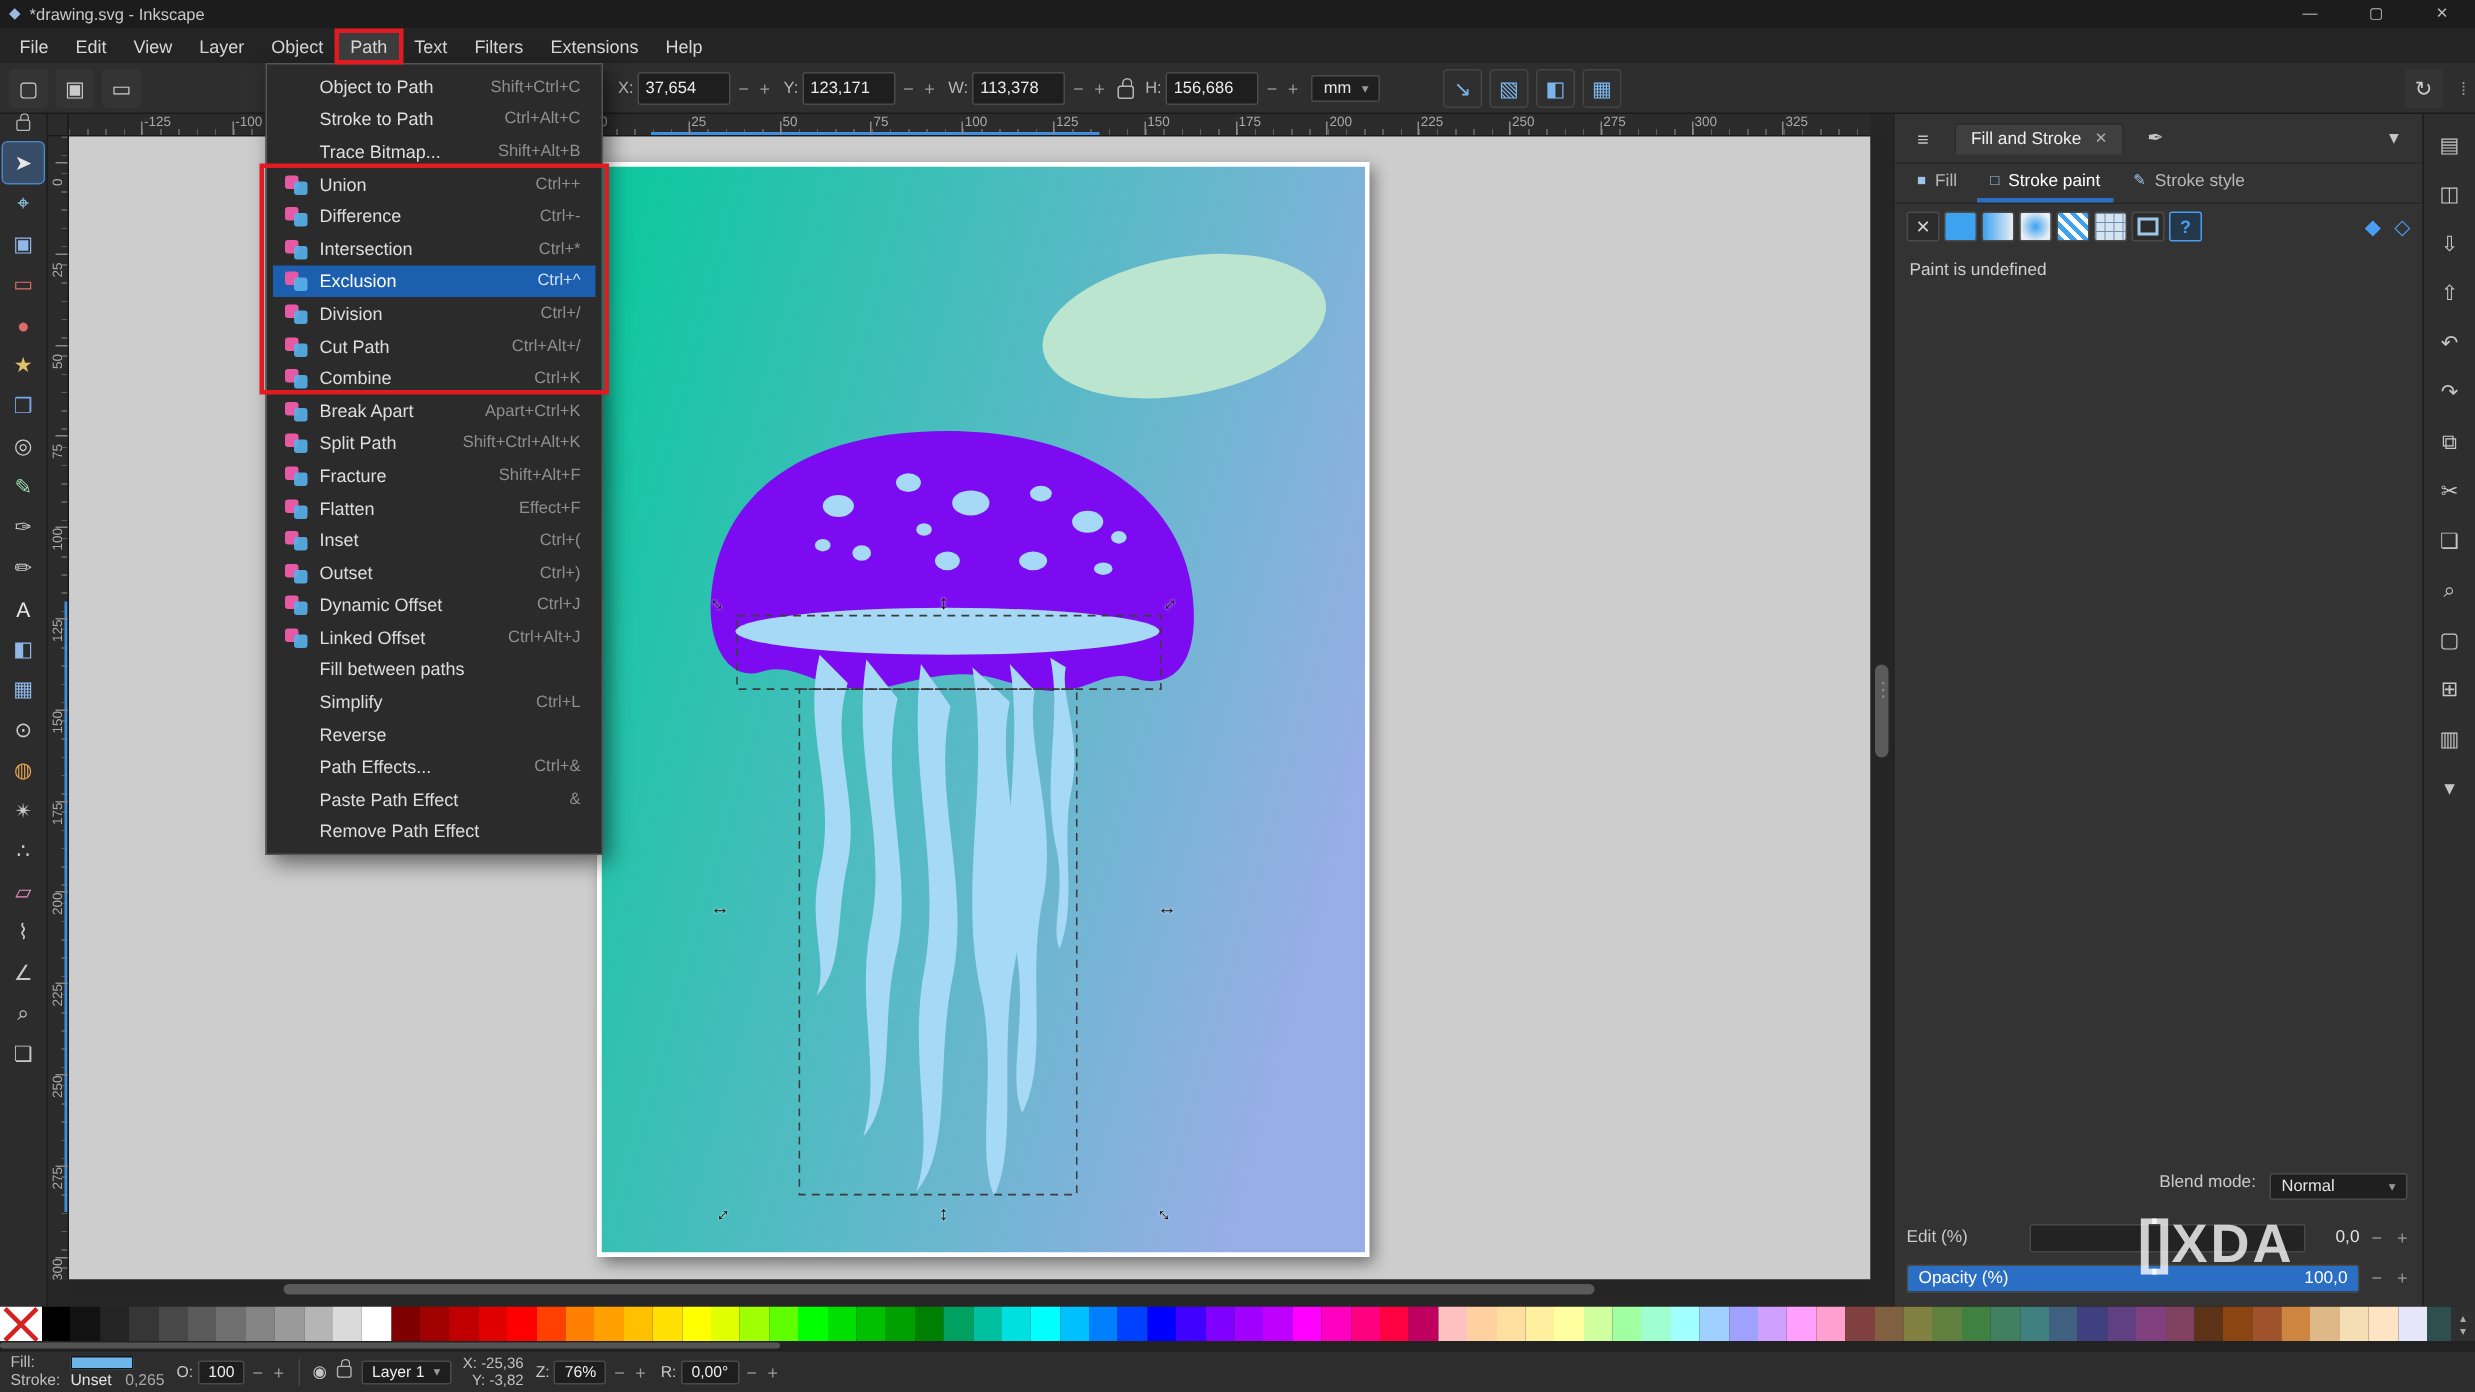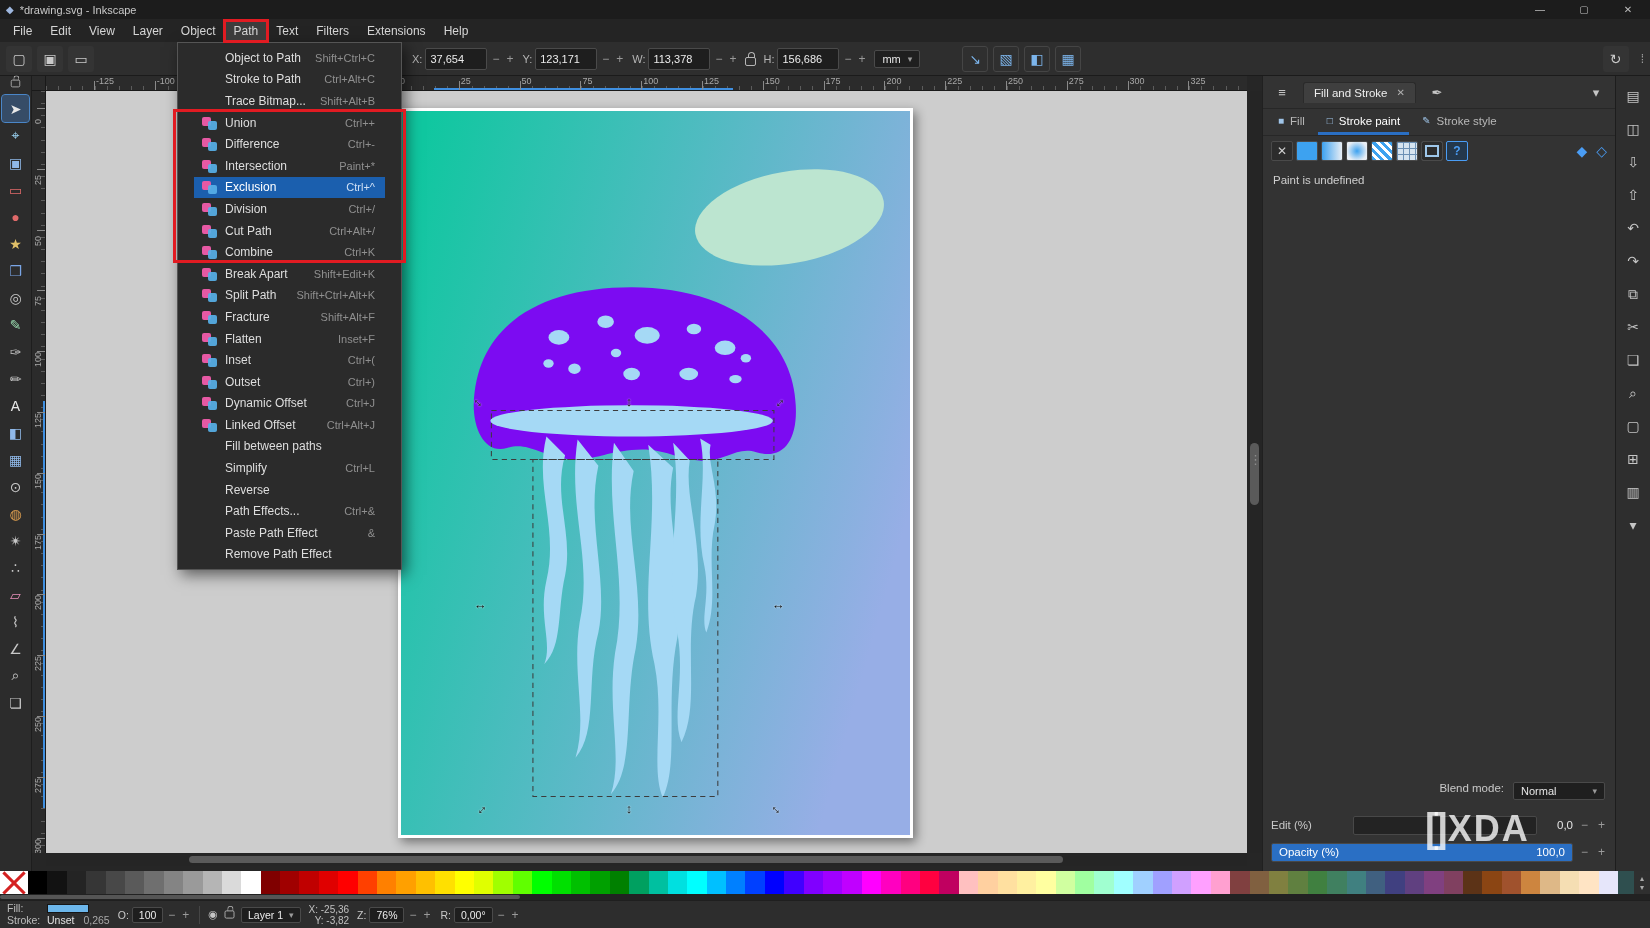--- a/index.html
+++ b/index.html
@@ -103,21 +103,21 @@
   .sl-fill{position:absolute;left:0;top:0;bottom:0;background:var(--accent);display:block}
   .in-label{position:absolute;left:7px;top:2px;color:#fff;z-index:2}
   .in-value{position:absolute;right:7px;top:2px;color:#fff;z-index:2}
   .sl-value{width:30px;text-align:right;color:#e3e3e3}
 
   
   #commands{position:absolute;left:1615px;top:76px;width:35px;height:795px;background:#2e2e2e;border-left:1px solid #1d1d1d;display:flex;flex-direction:column;align-items:center;gap:9px;padding-top:8px}
   .cmd{width:24px;height:24px;display:flex;align-items:center;justify-content:center;color:#c5c5c5;font-size:14px}
 
   
-  #path-menu{position:absolute;left:177px;top:42px;width:225px;background:#2b2b2b;border:1px solid #555;box-shadow:4px 5px 14px rgba(0,0,0,.55);padding:4px 16px;z-index:50}
+  #path-menu{position:absolute;left:177px;top:42px;width:225px;background:#2b2b2b;border:1px solid #555;box-shadow:4px 5px 14px rgba(0,0,0,.55);padding:4px 4px;z-index:50}
   .pm-item{height:21.6px;display:flex;align-items:center;gap:8px;padding:0 10px 0 8px;font-size:12px;color:#dedede}
   .pm-item.selected{background:var(--menu-highlight);color:#fff}
   .pm-label{white-space:nowrap}
   .sc{margin-left:auto;color:#8f8f8f;font-size:11px;white-space:nowrap}
   .pm-item.selected .sc{color:#cfe0f5}
   .pm-spacer,.op-icon{width:15px;height:14px;flex:0 0 auto;position:relative}
   .op-icon::before{content:"";position:absolute;left:0;top:1px;width:9px;height:9px;background:#e659a4;border-radius:2px}
   .op-icon::after{content:"";position:absolute;right:0;bottom:0;width:9px;height:9px;background:#57b0e8;border-radius:2px;opacity:.92}
   #red-group{position:absolute;left:173px;top:109px;width:233px;height:154px;border:3px solid var(--annotation-red);z-index:60;pointer-events:none}
 
@@ -504,21 +504,21 @@
         <span class="sc">Ctrl++</span>
       </div>
       <div class="pm-item">
         <span class="op-icon"></span>
         <span class="pm-label">Difference</span>
         <span class="sc">Ctrl+-</span>
       </div>
       <div class="pm-item">
         <span class="op-icon"></span>
         <span class="pm-label">Intersection</span>
-        <span class="sc">Paint+*</span>
+        <span class="sc">Ctrl+*</span>
       </div>
       <div class="pm-item selected">
         <span class="op-icon"></span>
         <span class="pm-label">Exclusion</span>
         <span class="sc">Ctrl+^</span>
       </div>
       <div class="pm-item">
         <span class="op-icon"></span>
         <span class="pm-label">Division</span>
         <span class="sc">Ctrl+/</span>
@@ -529,36 +529,36 @@
         <span class="sc">Ctrl+Alt+/</span>
       </div>
       <div class="pm-item">
         <span class="op-icon"></span>
         <span class="pm-label">Combine</span>
         <span class="sc">Ctrl+K</span>
       </div>
       <div class="pm-item">
         <span class="op-icon"></span>
         <span class="pm-label">Break Apart</span>
-        <span class="sc">Shift+Edit+K</span>
+        <span class="sc">Apart+Ctrl+K</span>
       </div>
       <div class="pm-item">
         <span class="op-icon"></span>
         <span class="pm-label">Split Path</span>
         <span class="sc">Shift+Ctrl+Alt+K</span>
       </div>
       <div class="pm-item">
         <span class="op-icon"></span>
         <span class="pm-label">Fracture</span>
         <span class="sc">Shift+Alt+F</span>
       </div>
       <div class="pm-item">
         <span class="op-icon"></span>
         <span class="pm-label">Flatten</span>
-        <span class="sc">Inset+F</span>
+        <span class="sc">Effect+F</span>
       </div>
       <div class="pm-item">
         <span class="op-icon"></span>
         <span class="pm-label">Inset</span>
         <span class="sc">Ctrl+(</span>
       </div>
       <div class="pm-item">
         <span class="op-icon"></span>
         <span class="pm-label">Outset</span>
         <span class="sc">Ctrl+)</span>

